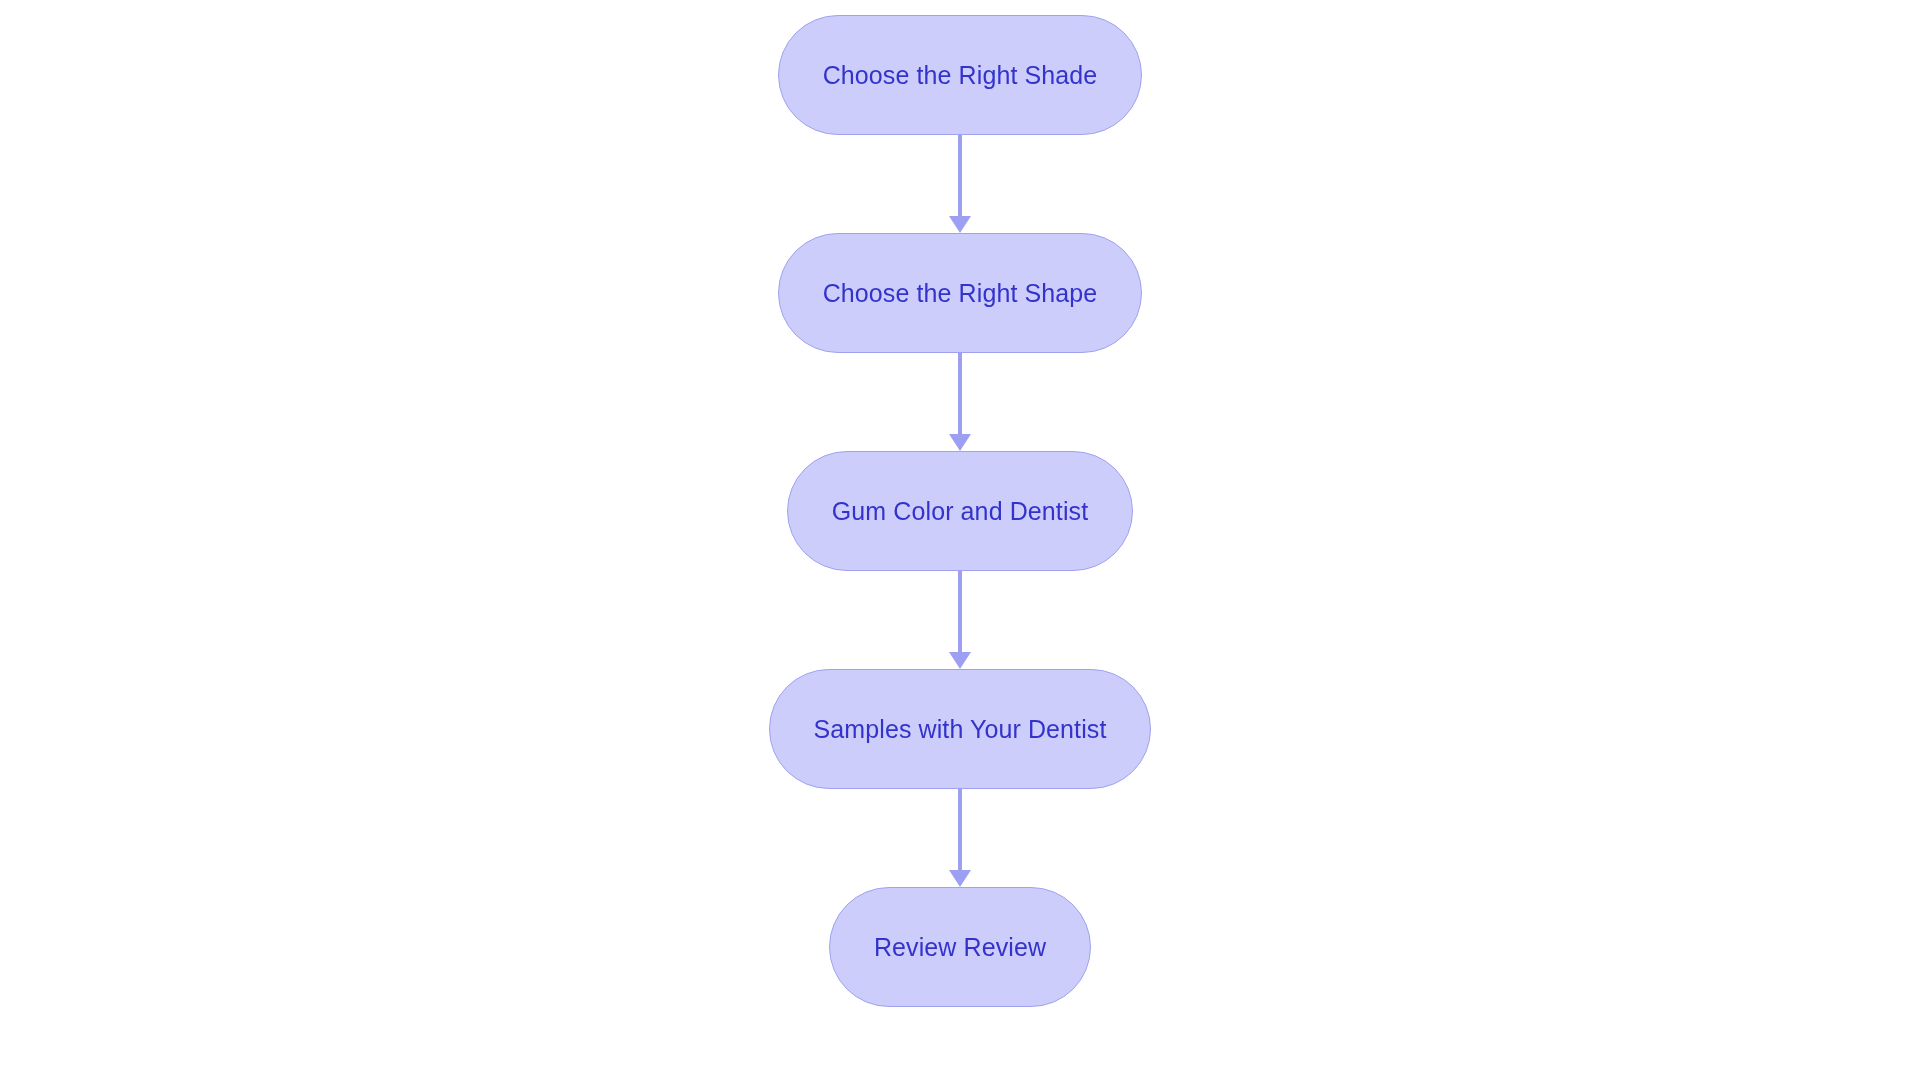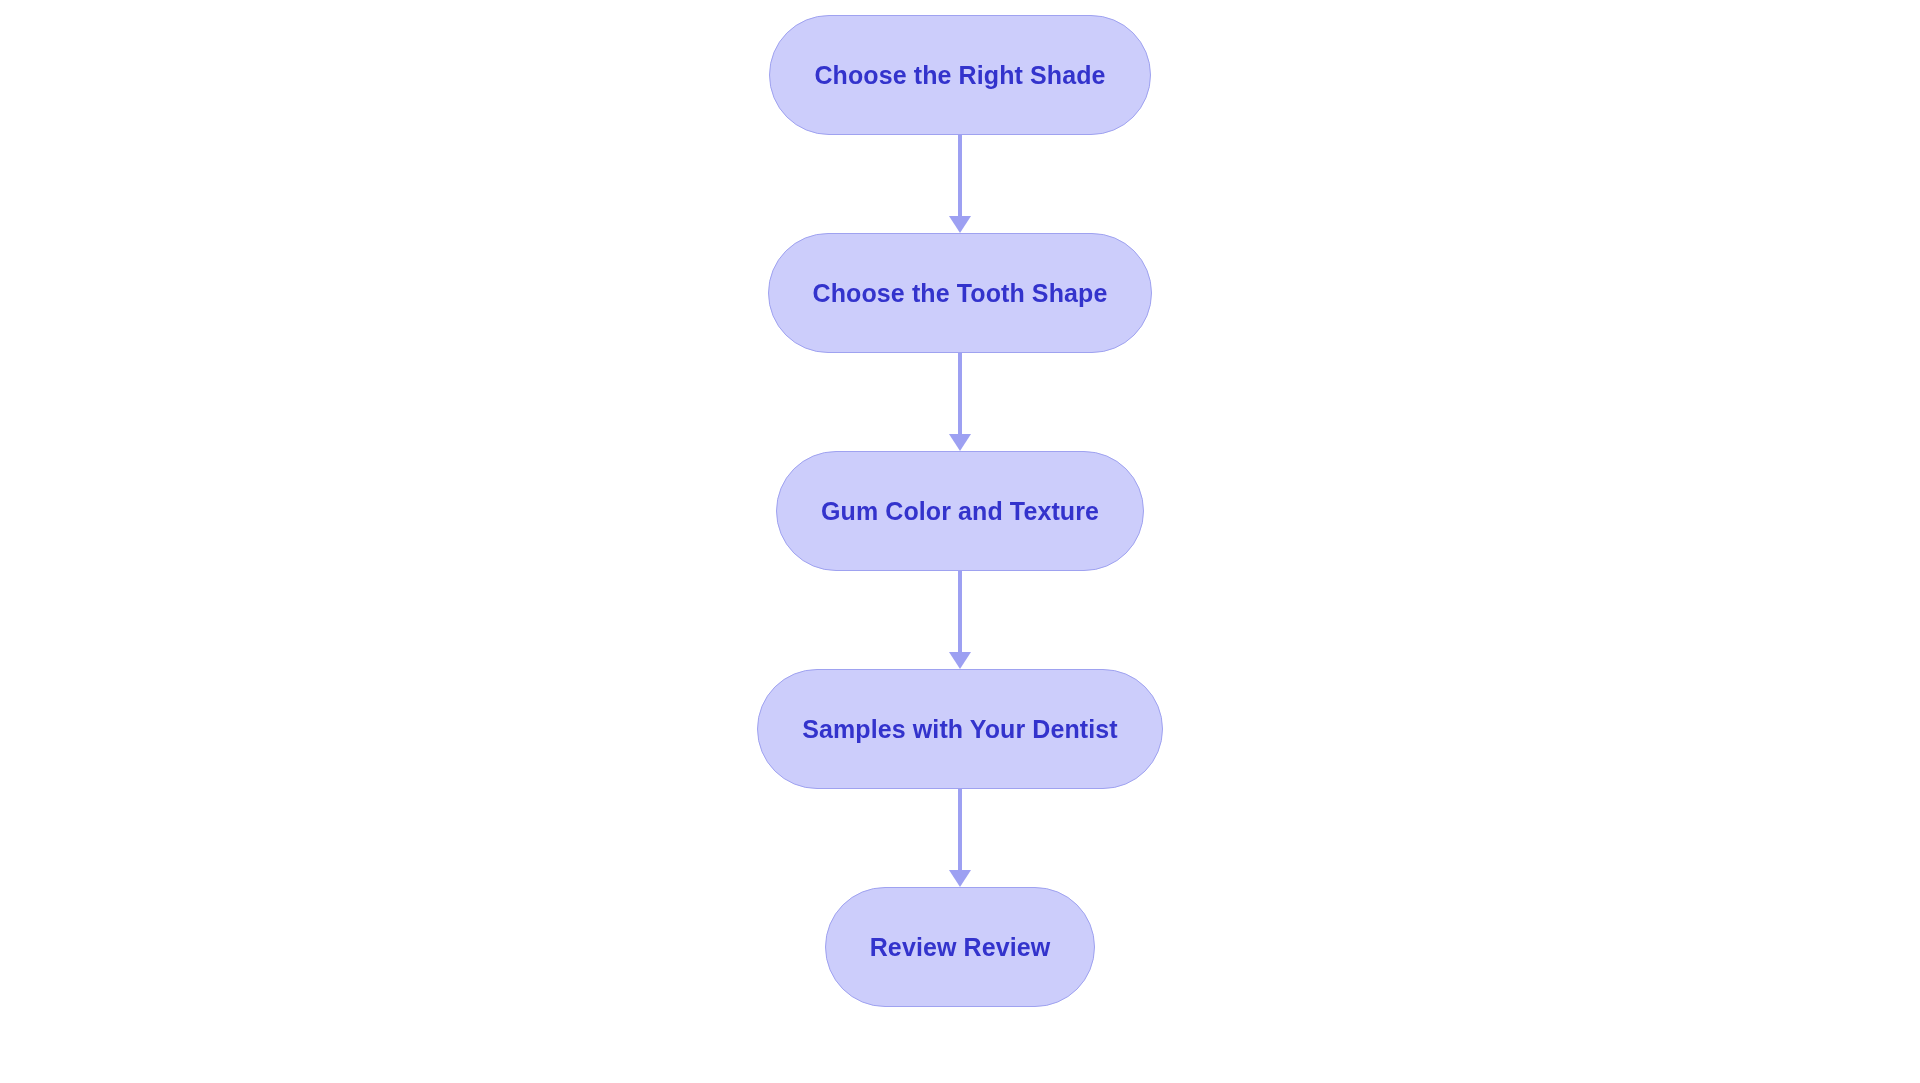--- a/index.html
+++ b/index.html
@@ -37,21 +37,21 @@
   .flow-node {
     box-sizing: border-box;
     display: flex;
     align-items: center;
     justify-content: center;
     background: #cccdfb;
     border: 1.6px solid #9fa2f0;
     border-radius: 999px;
     color: #3333cc;
     font-size: 25px;
-    font-weight: 700;
+    font-weight: 400;
     letter-spacing: 0.1px;
     line-height: 1;
     white-space: nowrap;
     padding: 0 44px;
     height: 120px;
   }
 
   .flow-node .node-label {
     display: block;
     color: #3333cc;
@@ -101,30 +101,30 @@
     <div class="flow-node node-1" style="background: rgb(204, 205, 251); border-color: rgb(159, 162, 240); color: rgb(51, 51, 204);">
       <span class="node-label">Choose the Right Shade</span>
     </div>
 
     <div class="flow-edge edge-1">
       <div class="edge-line" style="background: rgb(157, 160, 242);"></div>
       <div class="edge-arrowhead" style="border-top-color: rgb(157, 160, 242);"></div>
     </div>
 
     <div class="flow-node node-2" style="background: rgb(204, 205, 251); border-color: rgb(159, 162, 240); color: rgb(51, 51, 204);">
-      <span class="node-label">Choose the Tooth Shape</span>
+      <span class="node-label">Choose the Right Shape</span>
     </div>
 
     <div class="flow-edge edge-2">
       <div class="edge-line" style="background: rgb(157, 160, 242);"></div>
       <div class="edge-arrowhead" style="border-top-color: rgb(157, 160, 242);"></div>
     </div>
 
     <div class="flow-node node-3" style="background: rgb(204, 205, 251); border-color: rgb(159, 162, 240); color: rgb(51, 51, 204);">
-      <span class="node-label">Gum Color and Texture</span>
+      <span class="node-label">Gum Color and Dentist</span>
     </div>
 
     <div class="flow-edge edge-3">
       <div class="edge-line" style="background: rgb(157, 160, 242);"></div>
       <div class="edge-arrowhead" style="border-top-color: rgb(157, 160, 242);"></div>
     </div>
 
     <div class="flow-node node-4" style="background: rgb(204, 205, 251); border-color: rgb(159, 162, 240); color: rgb(51, 51, 204);">
       <span class="node-label">Samples with Your Dentist</span>
     </div>

